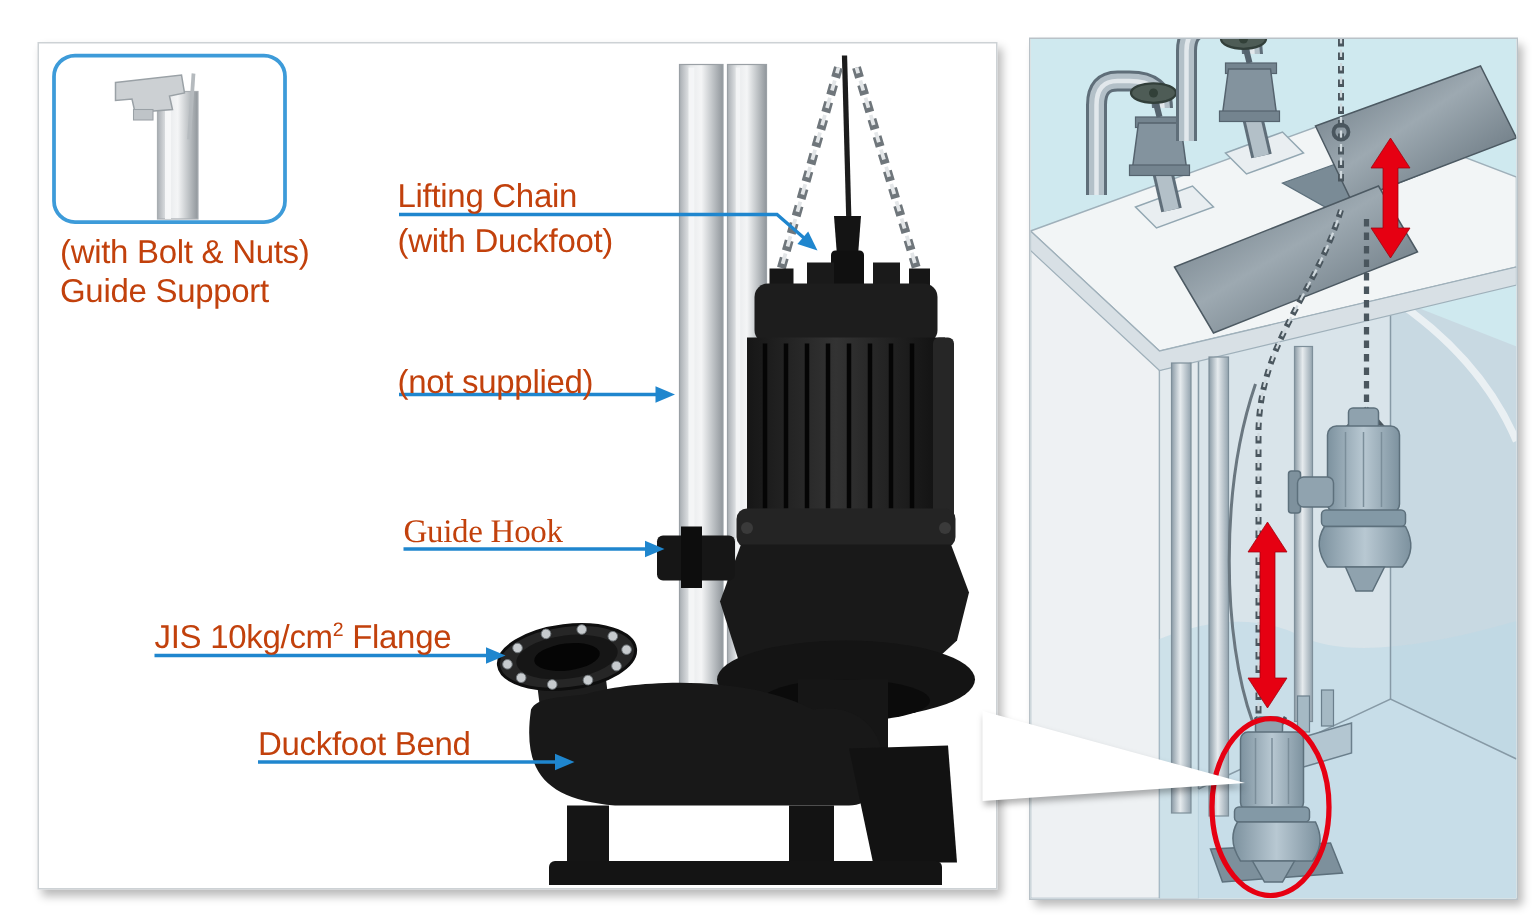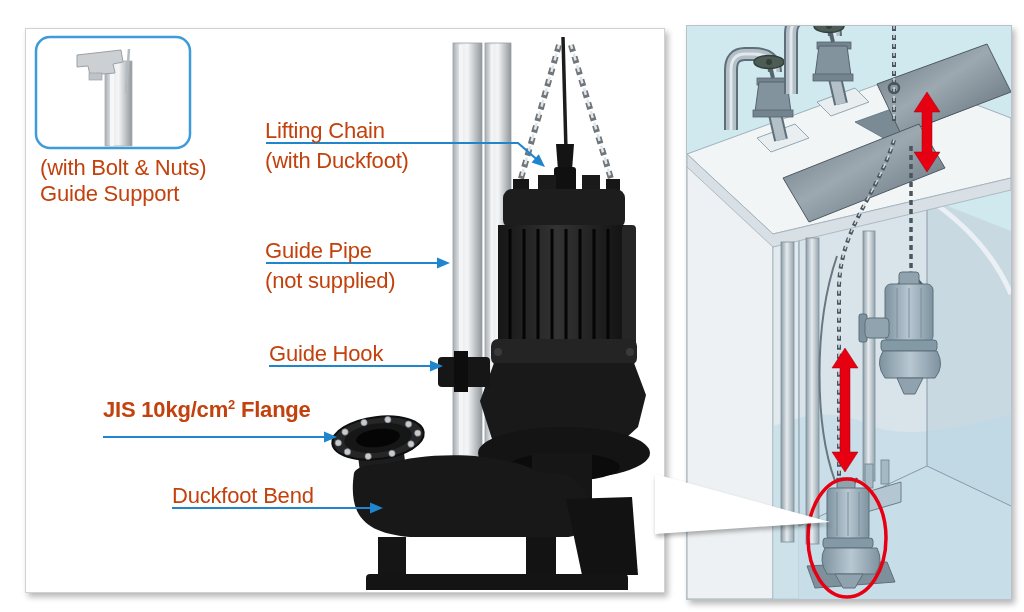--- a/index.html
+++ b/index.html
@@ -163,29 +163,28 @@
     <span class="sub">(with Bolt &amp; Nuts)</span>
     <span class="sub">Guide Support</span>
   </div>
 
   <div class="lbl" style="left:239px;top:89px;">
     <span class="sub">Lifting Chain</span>
     <span class="sub" style="margin-top:4px">(with Duckfoot)</span>
   </div>
 
   <div class="lbl" style="left:239px;top:209px;">
-    <span class="sub">Guide Pipe</span>
     <span class="sub" style="margin-top:4px">(not supplied)</span>
   </div>
 
-  <div class="lbl" style="left:243px;top:312px;">
+  <div class="lbl" style="left:243px;top:312px;font-family:Liberation Serif, serif;">
     <span>Guide Hook</span>
   </div>
 
-  <div class="lbl" style="left:77px;top:368px;font-weight:bold;">
+  <div class="lbl" style="left:77px;top:383px;">
     <span>JIS 10kg/cm</span><sup>2</sup><span> Flange</span>
   </div>
 
   <div class="lbl" style="left:146px;top:454px;">
     <span>Duckfoot Bend</span>
   </div>
 </div>
 
 <div id="right-panel" class="panel">
   <svg class="layer" width="324" height="573" viewBox="0 0 324 573">

